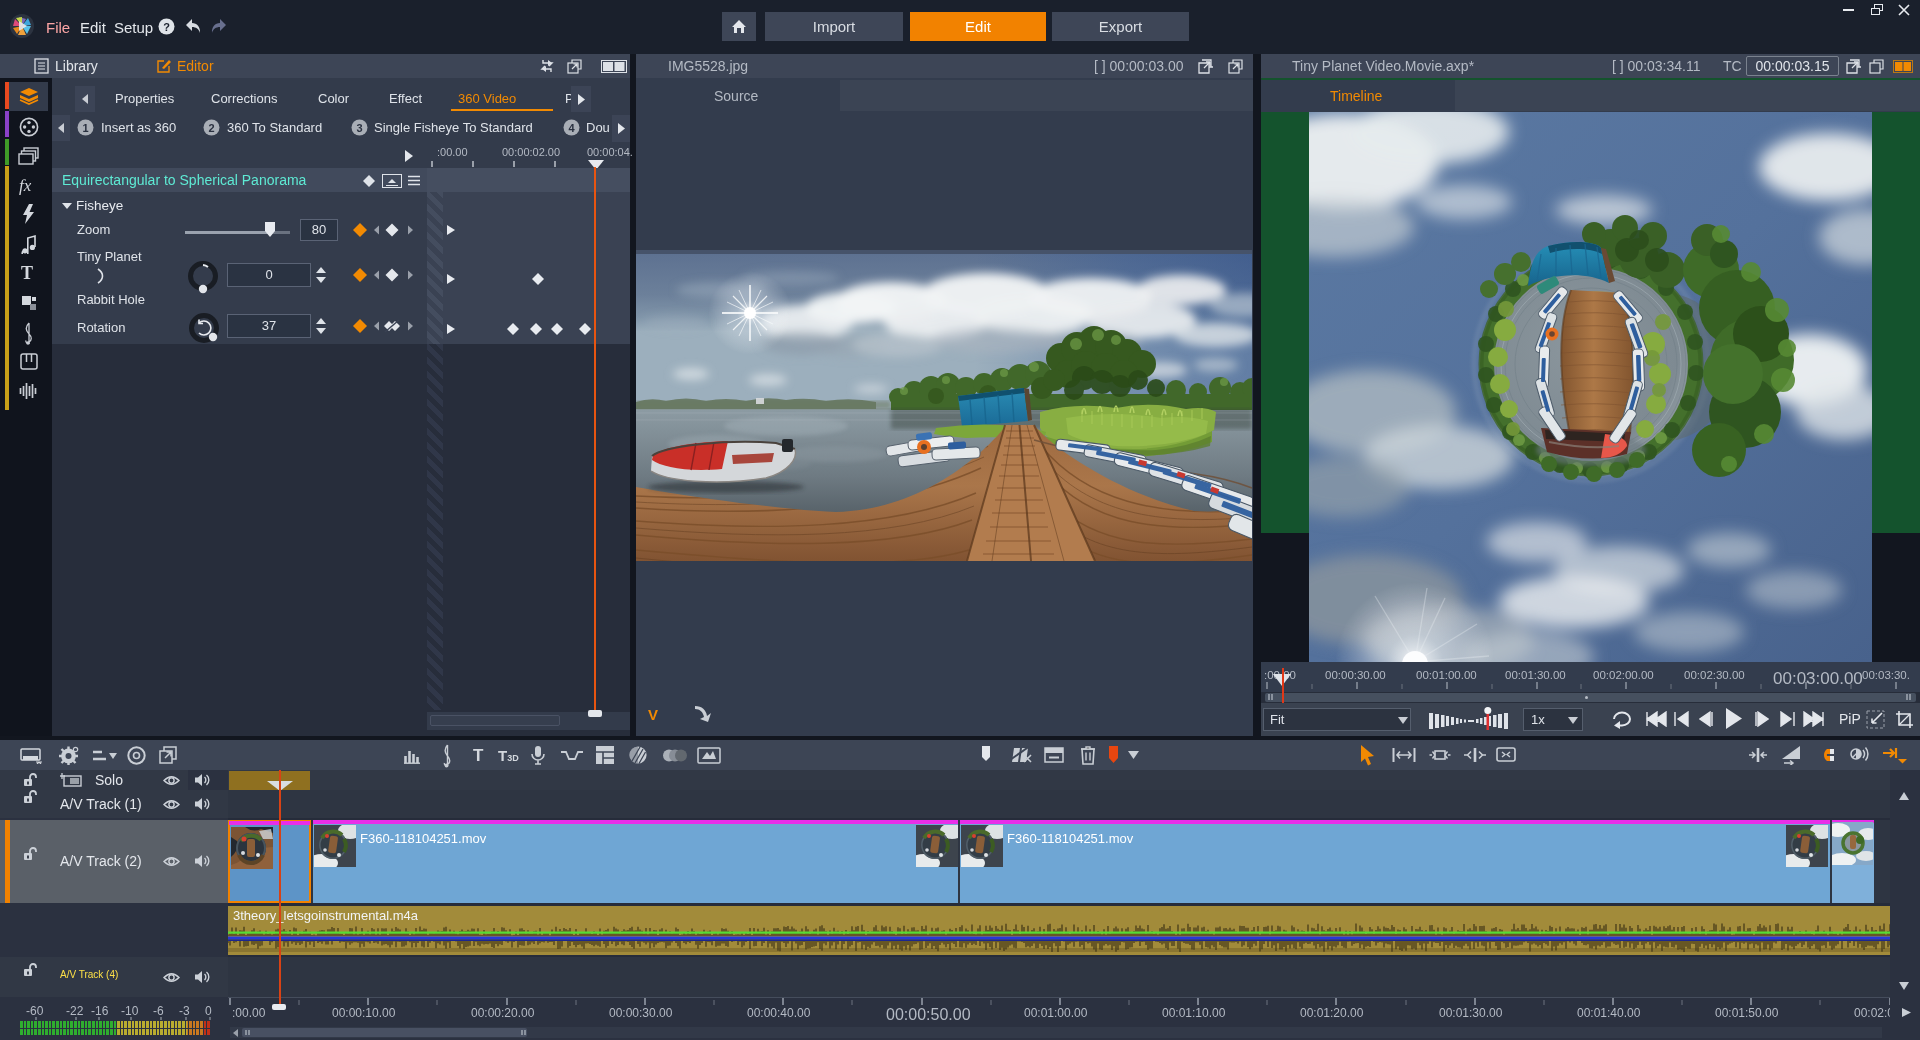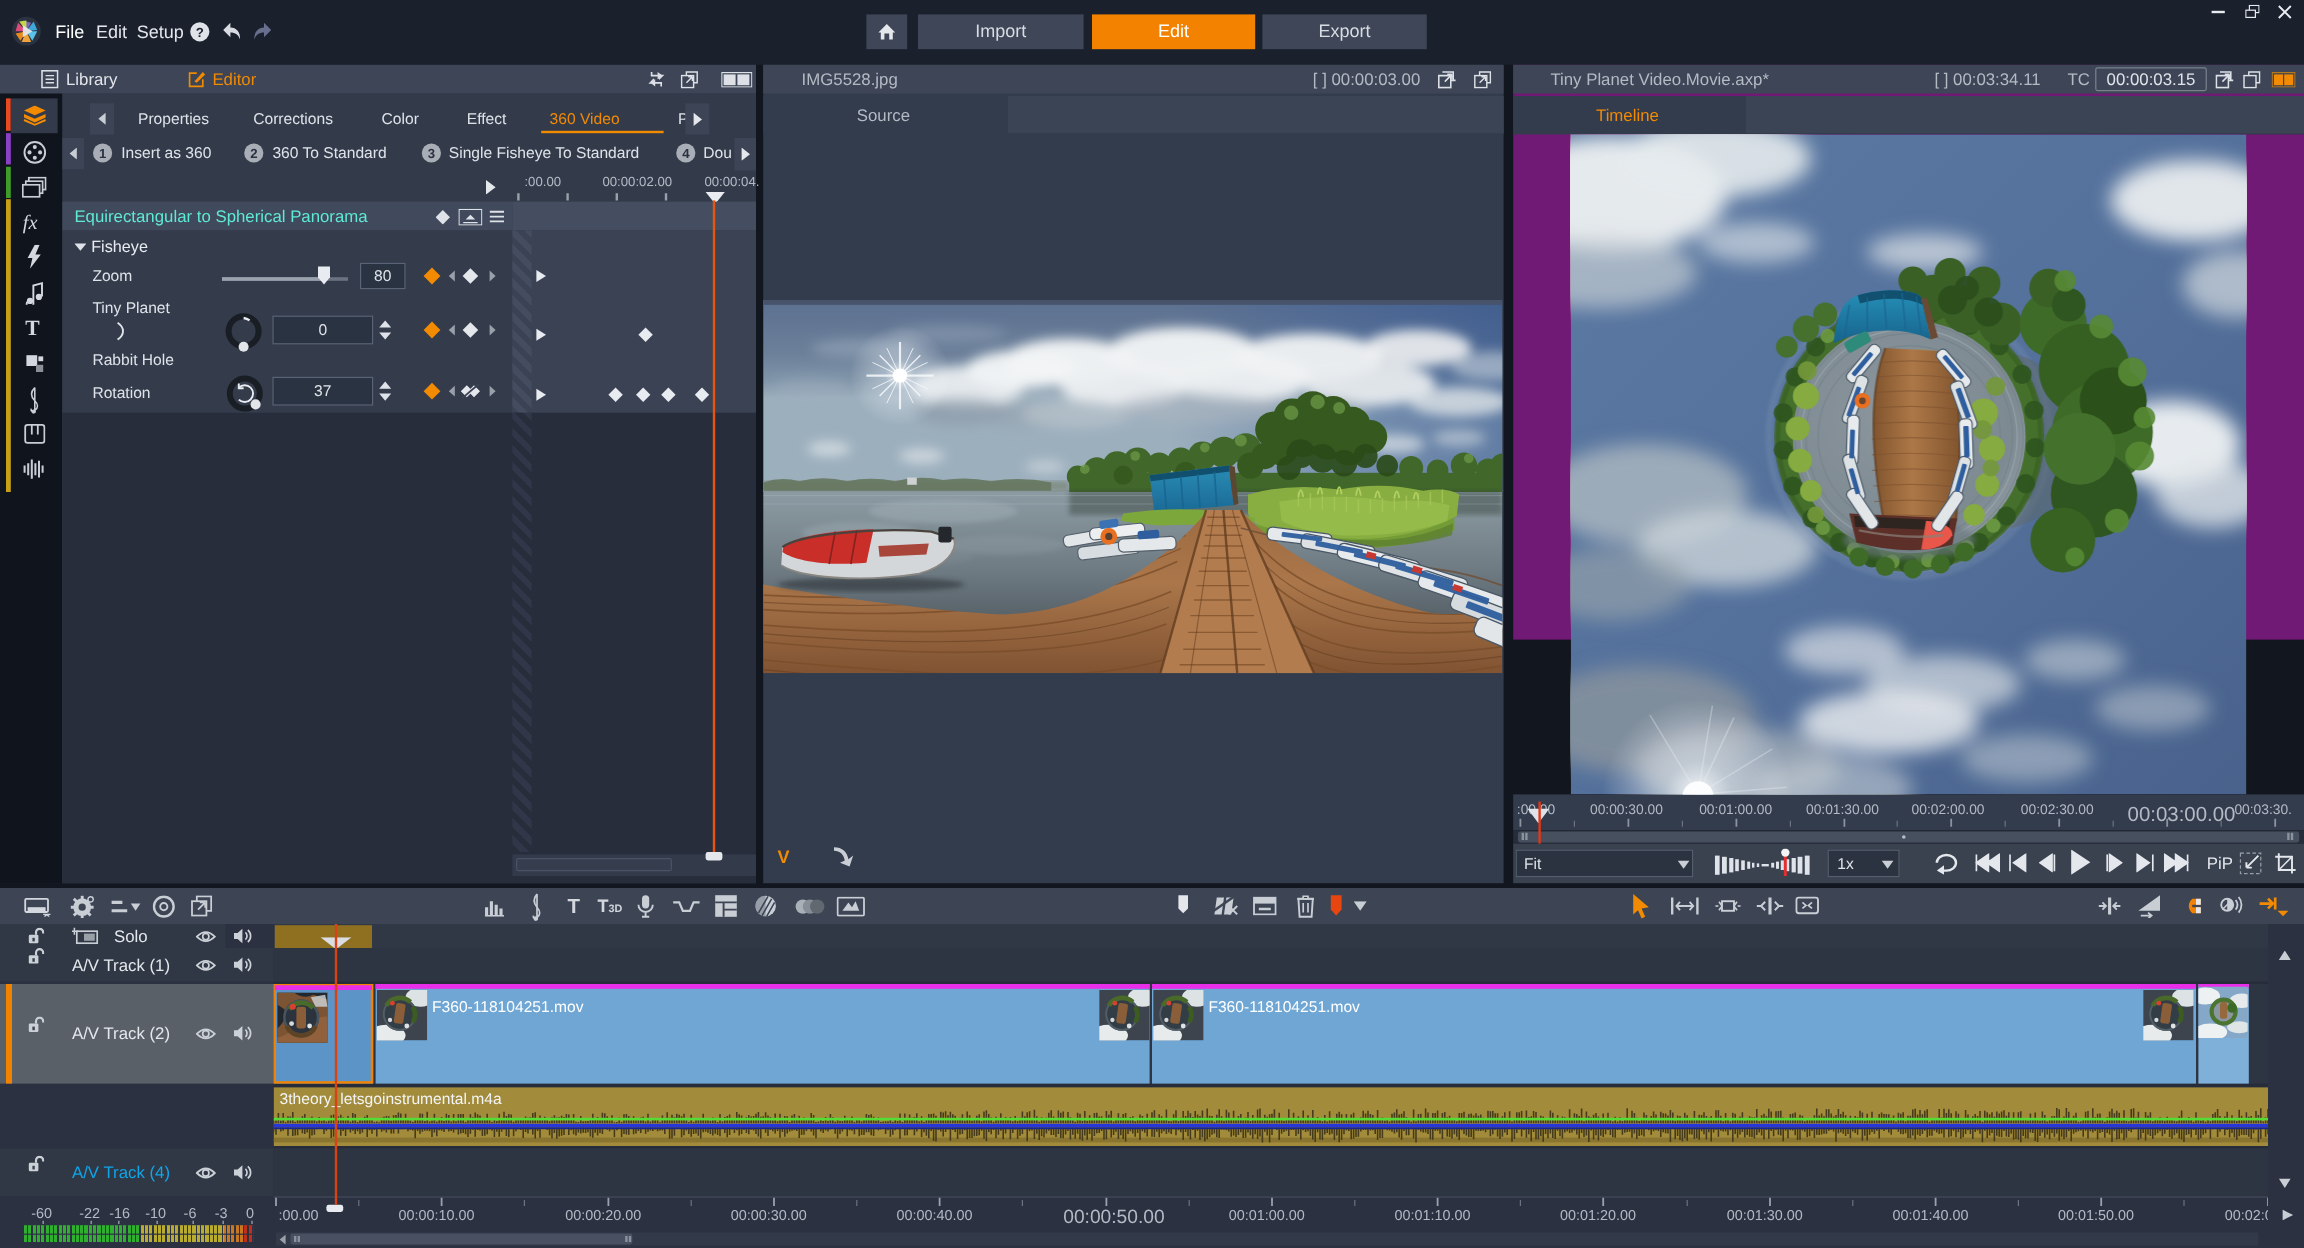--- a/index.html
+++ b/index.html
@@ -21,21 +21,21 @@
       <path d="M13 13 L10 4 L17 6 Z" fill="#7b68b8"></path>
       <path d="M13 13 L19 5 L22 12 Z" fill="#3fa7dc"></path>
       <path d="M13 13 L22 13 L18 21 Z" fill="#59c2e8"></path>
       <path d="M13 13 L17 22 L9 22 Z" fill="#f0a23c"></path>
       <path d="M13 13 L8 21 L4 15 Z" fill="#e88a1e"></path>
       <path d="M13 13 L4 13 L6 6 Z" fill="#e04a7a"></path>
       <path d="M13 13 L7 5 L13 4 Z" fill="#c4d64a"></path>
     </g>
     <path d="M10 8 L18 13 L10 18 Z" fill="#e8e8ea" opacity="0.92"></path>
   </svg>
-  <span class="abs" style="left:46px;top:19px;font-size:15px;color:#ffffff">File</span>
+  <span class="abs" style="left:46px;top:19px;font-size:15px;color:#fca5a5">File</span>
   <span class="abs" style="left:80px;top:19px;font-size:15px;color:#e4e7ec">Edit</span>
   <span class="abs" style="left:114px;top:19px;font-size:15px;color:#e4e7ec">Setup</span>
   <svg class="abs" style="left:158px;top:18px" width="17" height="17" viewBox="0 0 17 17">
     <circle cx="8.5" cy="8.5" r="8" fill="#dfe3e8"></circle>
     <text x="8.5" y="12.5" font-size="11" font-weight="bold" fill="#1a202c" text-anchor="middle">?</text>
   </svg>
   <svg class="abs" style="left:183px;top:17px" width="20" height="18" viewBox="0 0 20 18">
     <path d="M9 2 L3 8 L9 14 L9 10 C13 10 16 12 17 16 C17.5 10 14 6 9 6 Z" fill="#d8dce2"></path>
   </svg>
   <svg class="abs" style="left:209px;top:17px" width="20" height="18" viewBox="0 0 20 18">
@@ -571,21 +571,21 @@
   <rect x="540" y="224" width="8" height="5" transform="rotate(17 550 229)"></rect>
   <rect x="574" y="239" width="8" height="5" transform="rotate(19 582 243)"></rect>
 </g>
 </svg>
   <div class="abs orange" style="left:12px;top:652px;font-size:15px;font-weight:bold">V</div>
   <svg class="abs" style="left:56px;top:650px" width="22" height="20" viewBox="0 0 22 20">
     <path d="M3 2 C10 2 14 6 15 12 L19 9 L16 18 L8 15 L12 13 C11 8 8 5 3 5 Z" fill="#c9ced5"></path>
   </svg>
 </div>
 
-<div class="abs" style="left:1261px;top:54px;width:659px;height:479px;background:#701a75">
+<div class="abs" style="left:1261px;top:54px;width:659px;height:479px;background:#14532d">
   <div class="abs hdr" style="left:0;top:0;width:659px;height:24px">
     <span class="abs muted" style="left:31px;top:4px;font-size:14px">Tiny Planet Video.Movie.axp*</span>
     <span class="abs muted" style="left:351px;top:4px;font-size:14px">[ ] 00:03:34.11</span>
     <span class="abs muted" style="left:462px;top:4px;font-size:14px">TC</span>
     <div class="abs" style="left:485px;top:2px;width:93px;height:20px;border:1px solid #7a828e;border-radius:2px;color:#dfe3e9;font-size:14px;text-align:center;line-height:18px">00:00:03.15</div>
     <svg class="abs" style="left:585px;top:5px" width="16" height="15" viewBox="0 0 16 15">
       <path d="M1 4 H11 V14 H1 Z M11 8 H15 M13 8 V1 H4" fill="none" stroke="#dde1e7" stroke-width="1.3"></path>
       <path d="M6 9 L12 3 M12 3 H8 M12 3 V7" stroke="#dde1e7" stroke-width="1.3"></path>
     </svg>
     <svg class="abs" style="left:608px;top:5px" width="15" height="15" viewBox="0 0 15 15">
@@ -1258,21 +1258,21 @@
 <text x="5" y="14" font-size="13" fill="#f2f4f6" font-family="Liberation Sans">3theory_letsgoinstrumental.m4a</text>
 </svg>
       </div>
 
   <div class="abs" style="left:0;top:217px;width:228px;height:40px;background:#313845">
     <svg class="abs" style="left:22px;top:6px" width="15" height="14" viewBox="0 0 15 14">
 <rect x="2" y="6" width="8" height="7" rx="1" fill="#ccd1d8"></rect>
 <path d="M8 6 V4 A3 3 0 0 1 14 4 V5" fill="none" stroke="#ccd1d8" stroke-width="1.8"></path>
 <rect x="5" y="8.5" width="2" height="3" fill="#3a414d"></rect>
 </svg>
-    <span class="abs" style="left:60px;top:12px;font-size:14px;color:#0ea5e9">A/V Track (4)</span>
+    <span class="abs" style="left:60px;top:12px;font-size:10px;color:#fde047">A/V Track (4)</span>
     <svg class="abs" style="left:163px;top:15px" width="17" height="11" viewBox="0 0 17 11">
 <path d="M1 5.5 Q8.5 -2 16 5.5 Q8.5 13 1 5.5 Z" fill="none" stroke="#ccd1d8" stroke-width="1.5"></path>
 <circle cx="8.5" cy="5.5" r="2.6" fill="none" stroke="#ccd1d8" stroke-width="1.4"></circle>
 </svg>
     <svg class="abs" style="left:194px;top:13px" width="16" height="14" viewBox="0 0 16 14">
 <path d="M1 4.5 H4 L8 1 V13 L4 9.5 H1 Z" fill="#ccd1d8"></path>
 <path d="M10.5 4 A4 4 0 0 1 10.5 10 M12.5 2 A6.5 6.5 0 0 1 12.5 12" fill="none" stroke="#ccd1d8" stroke-width="1.4"></path>
 </svg>
   </div>
   <div class="abs" style="left:228px;top:217px;width:1662px;height:40px;background:#2e3542"></div>

